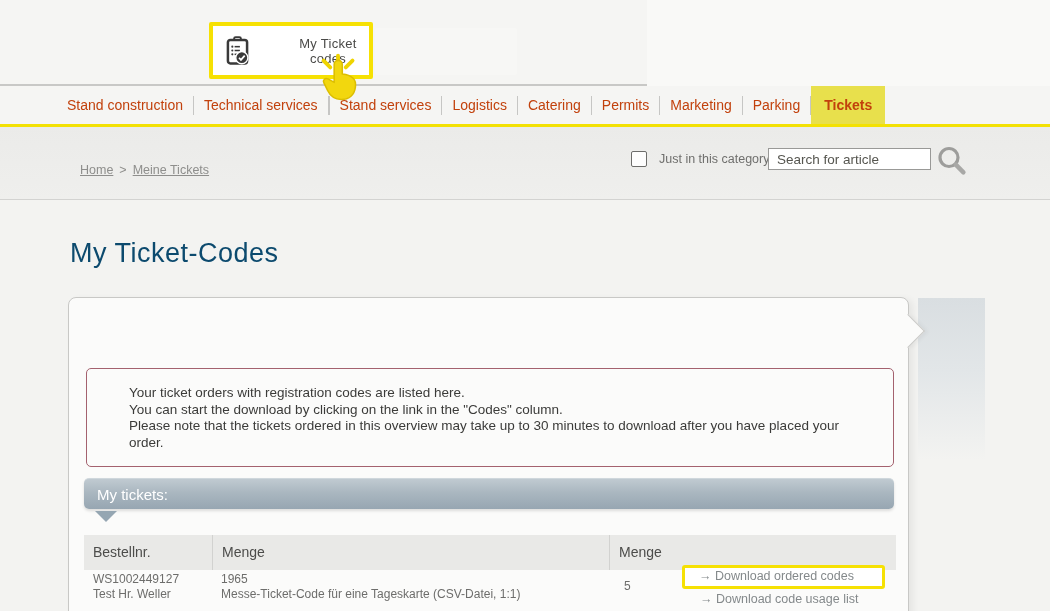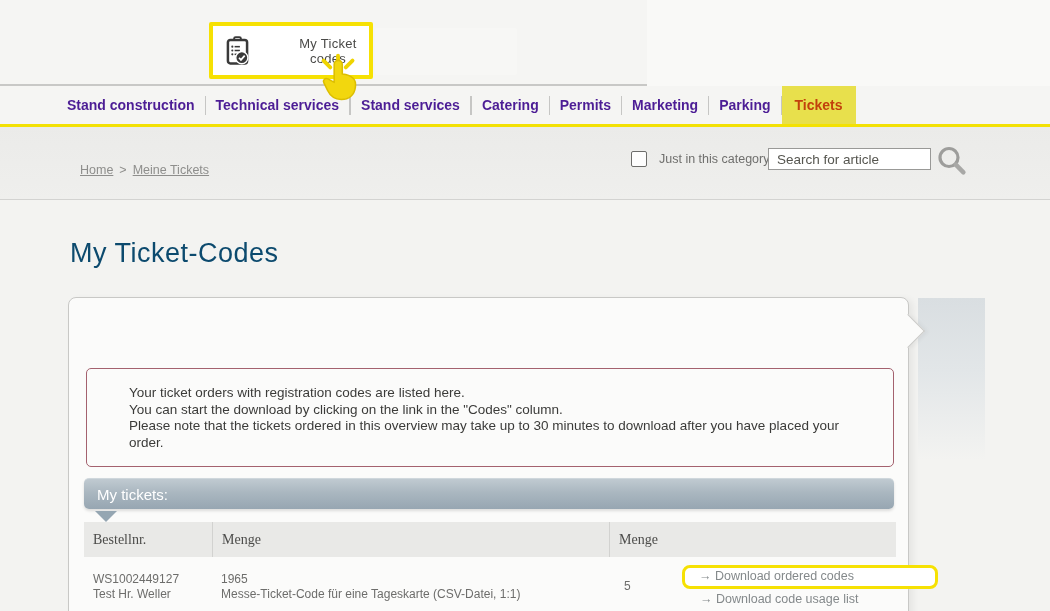--- a/index.html
+++ b/index.html
@@ -25,21 +25,21 @@
     border:4px solid #f6e103;border-radius:2px;z-index:4;gap:38px;}
   .tab-ghost{position:absolute;left:375px;top:28px;width:142px;height:47px;background:#f7f7f5;border-radius:2px;}
   .clip-icon{flex:0 0 auto;}
 
   
   .hand-cursor{position:absolute;left:310px;top:48px;width:58px;height:58px;z-index:30;}
 
   
   .nav{position:absolute;left:0;top:86px;width:1050px;height:38px;background:#f5f5f3;
     display:flex;align-items:stretch;padding-left:57px;box-sizing:border-box;}
-  .nav-item{display:flex;align-items:center;padding:0 10px;font-size:14px;color:#4c1d95;cursor:pointer;white-space:nowrap;font-weight:bold;}
+  .nav-item{display:flex;align-items:center;padding:0 10px;font-size:14px;color:#c2410c;cursor:pointer;white-space:nowrap;}
   .nav-div{width:1px;height:19px;background:#c6c6c4;align-self:center;}
   .nav-item.active{background:#e8e04c;font-weight:bold;color:#c2410c;padding:0 13px;}
   .yellow-rule{position:absolute;left:0;top:124px;width:1050px;height:3px;background:#f3e104;}
 
   
   .subheader{position:absolute;left:0;top:127px;width:1050px;height:72px;
     background:linear-gradient(180deg,#ebebe9 0%,#efefed 100%);border-bottom:1px solid #d3d3d1;}
   .breadcrumb{position:absolute;left:80px;top:36px;font-size:12.5px;color:#8e8e8c;}
   .breadcrumb a{color:#8e8e8c;text-decoration:underline;cursor:pointer;}
   .bc-sep{margin:0 6px;text-decoration:none;}
@@ -71,33 +71,33 @@
     border:1px solid #a4616e;border-radius:5px;background:#fbfbfa;
     padding:16px 24px 0 42px;font-size:13.5px;line-height:16.5px;color:#3b3b39;}
 
   .tickets-bar{position:absolute;left:15px;top:180px;width:810px;height:31px;box-sizing:border-box;
     border-radius:5px;background:linear-gradient(180deg,#c0cad1 0%,#aab7c0 45%,#97a6b2 100%);
     color:#ffffff;font-size:15px;line-height:31px;padding-left:13px;
     border-top:1px solid #cfd7dc;box-shadow:0 2px 3px rgba(0,0,0,0.12);}
   .tickets-tri{position:absolute;left:26px;top:213px;width:0;height:0;
     border-left:11px solid transparent;border-right:11px solid transparent;border-top:11px solid #95a6b2;}
 
-  .thead{position:absolute;left:15px;top:224px;width:812px;height:35px;background:#e9e9e7;
-    display:grid;grid-template-columns:128px 397px 77px 210px;font-family:Liberation Serif, serif;}
+  .thead{position:absolute;left:15px;top:237px;width:812px;height:35px;background:#e9e9e7;
+    display:grid;grid-template-columns:128px 397px 77px 210px;}
   .th{font-size:14px;color:#4c4c4a;line-height:35px;padding-left:9px;box-sizing:border-box;}
   .th + .th{border-left:1px solid #d2d2d0;}
 
   .trow{position:absolute;left:15px;top:265px;width:812px;height:66px;
     display:grid;grid-template-columns:128px 397px 77px 210px;}
   .td{font-size:12px;color:#6d6d6b;line-height:14.5px;padding:9px 6px 0 9px;box-sizing:border-box;}
   .td-menge{padding-top:16px;padding-left:15px;}
   .td-codes{position:relative;padding:2px 0 0 0;}
   .code-link{font-size:12.5px;color:#84898b;cursor:pointer;white-space:nowrap;}
-  .hl-box{box-sizing:border-box;margin-left:-4px;width:256px;
-    border:3.5px solid #f6e103;border-radius:8px;background:#ffffff;padding:1px 6px 2px 14px;}
+  .hl-box{box-sizing:border-box;margin-left:-4px;width:203px;
+    border:3.5px solid #f6e103;border-radius:3px;background:#ffffff;padding:1px 6px 2px 14px;}
   .code-link-2{display:block;padding:3px 0 0 14px;}
 </style>
 </head>
 <body>
 
 <div class="screen">
 
   <div class="topstrip">
     <div class="topstrip-right"></div>
     <div class="topstrip-rule"></div>
@@ -132,20 +132,21 @@
   </svg>
 
   <nav class="nav">
     <span class="nav-item">Stand construction</span>
     <i class="nav-div"></i>
     <span class="nav-item">Technical services</span>
     <i class="nav-div"></i>
     <i class="nav-div"></i>
     <span class="nav-item">Stand services</span>
     <i class="nav-div"></i>
+    <span class="nav-item">Logistics</span>
     <i class="nav-div"></i>
     <span class="nav-item">Catering</span>
     <i class="nav-div"></i>
     <span class="nav-item">Permits</span>
     <i class="nav-div"></i>
     <span class="nav-item">Marketing</span>
     <i class="nav-div"></i>
     <span class="nav-item">Parking</span>
     <i class="nav-div"></i>
     <span class="nav-item active">Tickets</span>

